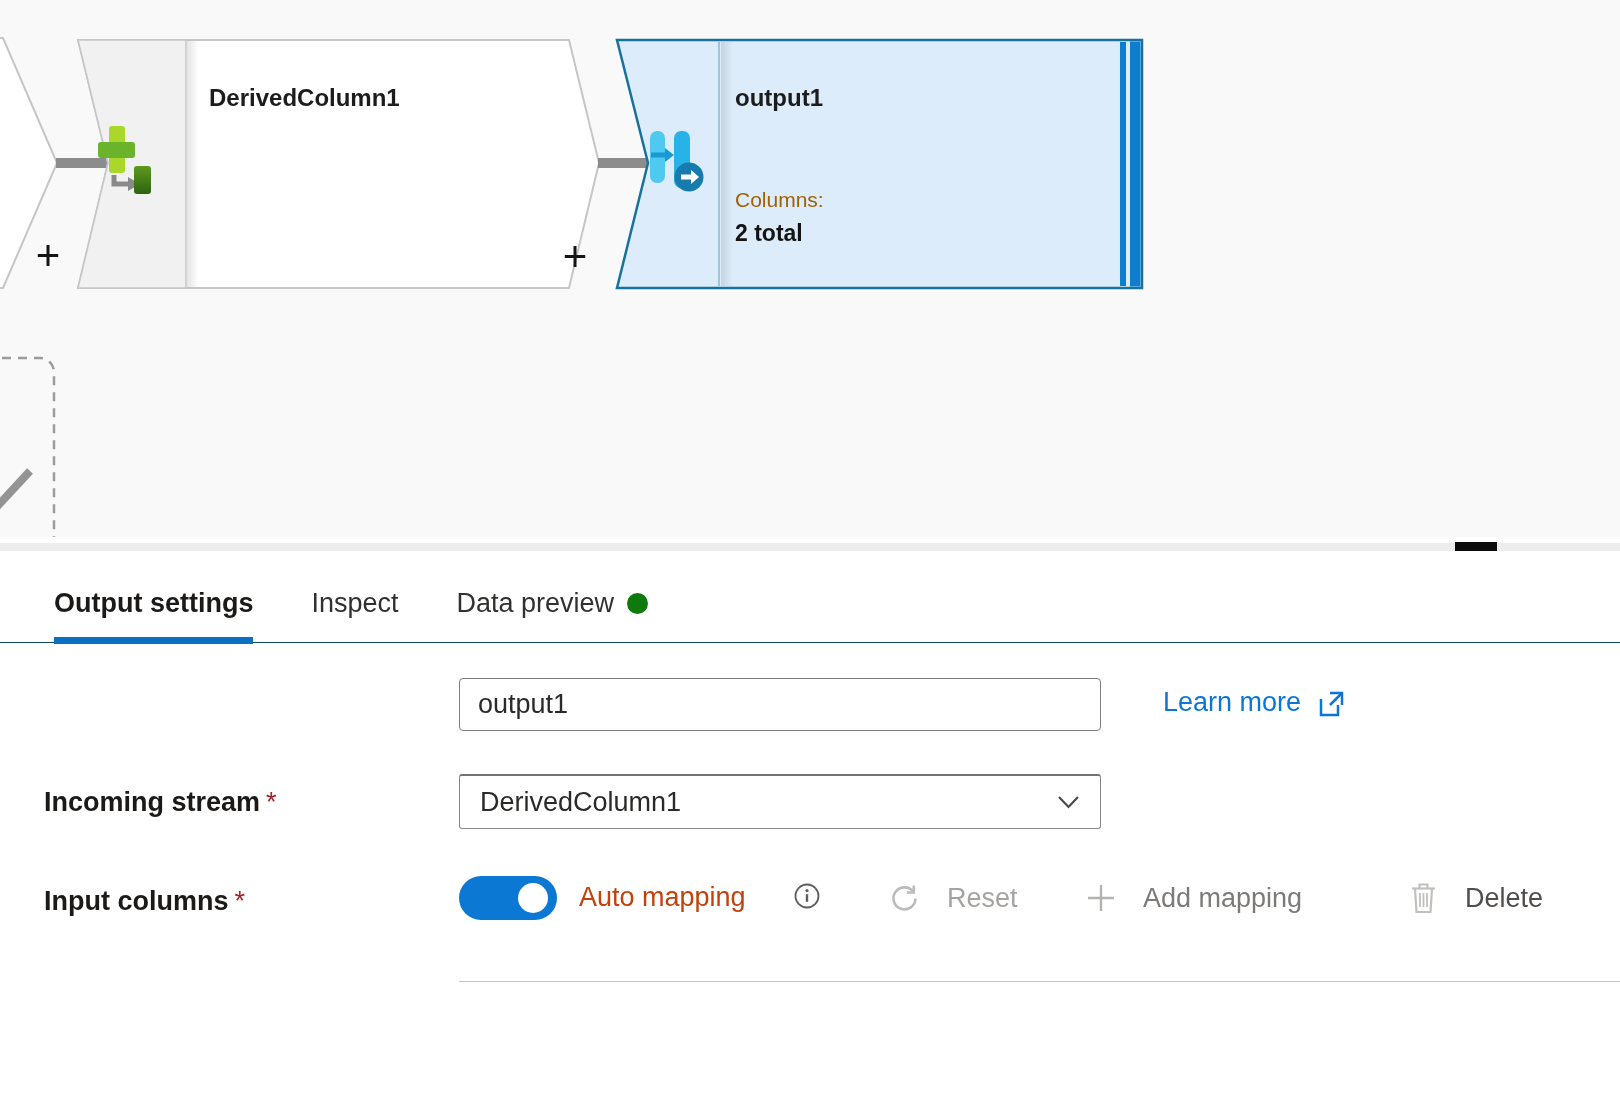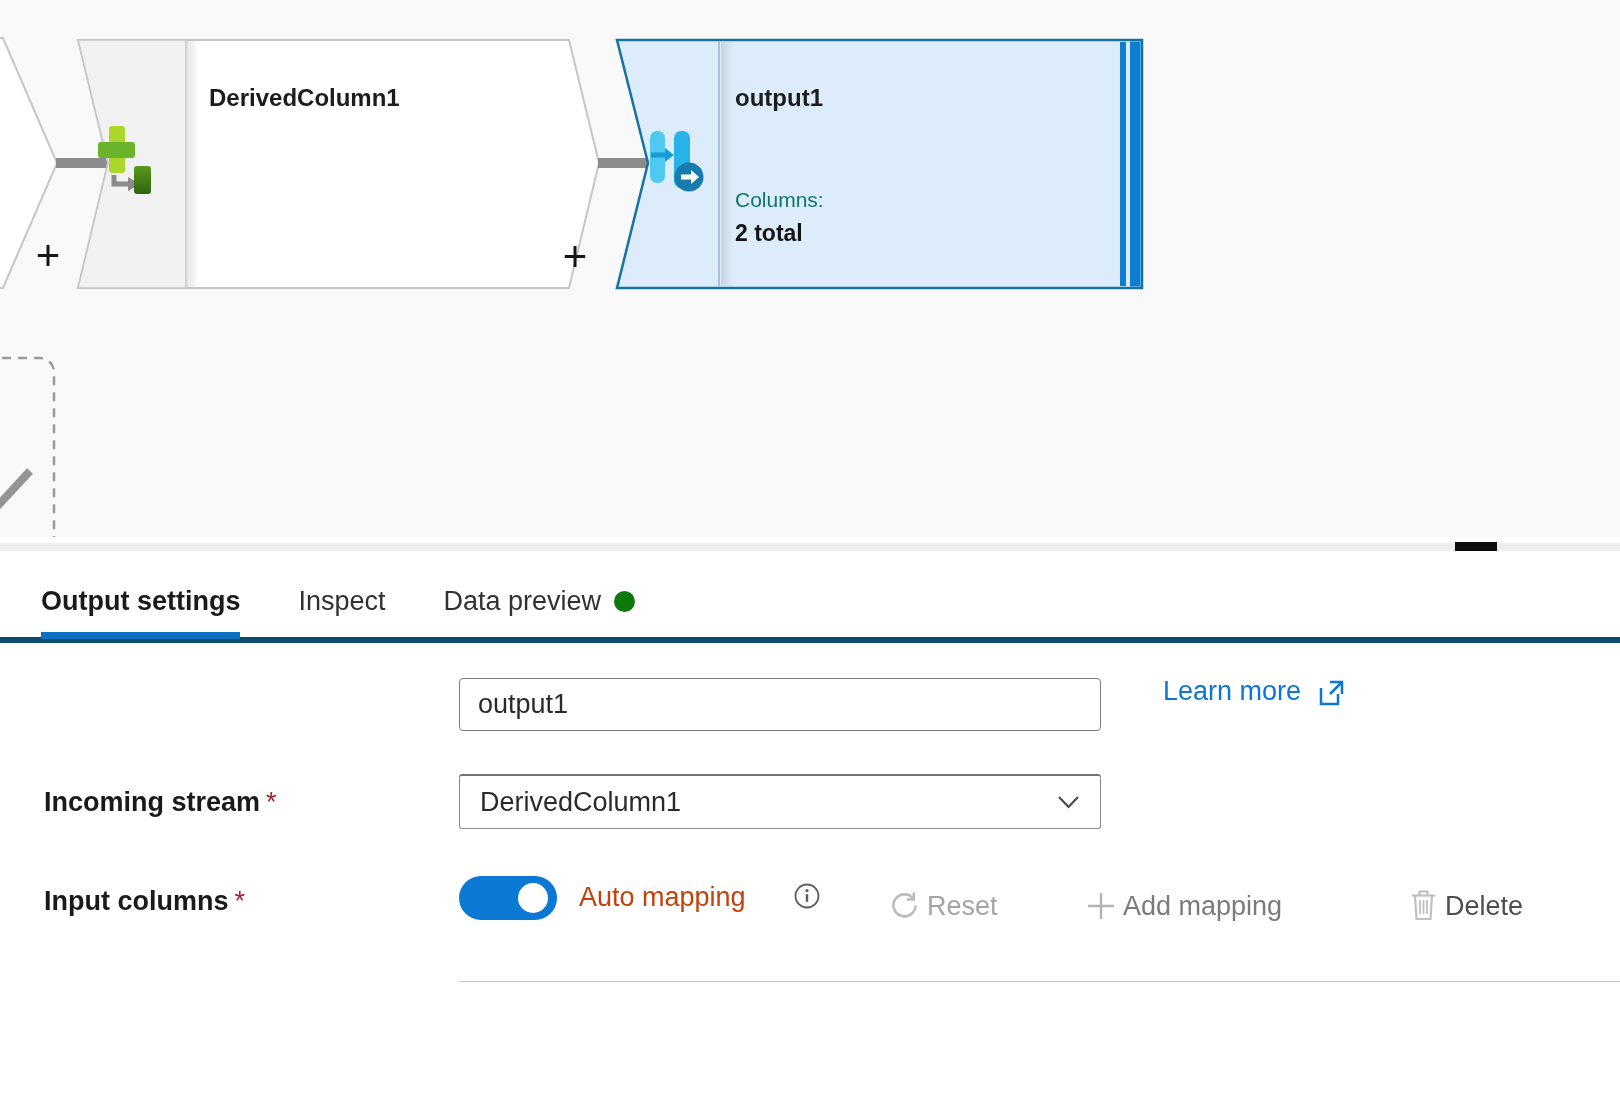--- a/index.html
+++ b/index.html
@@ -5,33 +5,33 @@
   * { margin:0; padding:0; box-sizing:border-box; }
   body { font-family:"Liberation Sans","DejaVu Sans",sans-serif; background:#fff; }
   #root { position:relative; width:1620px; height:1113px; background:#fff; overflow:hidden; }
 
   
   #canvas { position:absolute; left:0; top:0; width:1620px; height:537px; background:#f9f9f9; }
   #canvas svg { position:absolute; left:0; top:0; }
   .node-overlay { position:absolute; background:transparent; }
   .node-title { position:absolute; font-size:24px; font-weight:700; color:#1c1c1c; white-space:nowrap; }
   .node-desc { position:absolute; font-size:21px; color:#3c3c3c; line-height:29px; width:350px; }
-  .node-sub { position:absolute; font-size:21px; color:#0f766e; white-space:nowrap; }
+  .node-sub { position:absolute; font-size:21px; color:#a16207; white-space:nowrap; }
   .node-sub-strong { position:absolute; font-size:23px; font-weight:700; color:#141414; white-space:nowrap; }
   .plus-btn { position:absolute; width:44px; height:48px; display:flex; align-items:center; justify-content:center;
               font-size:42px; font-weight:300; color:#151515; cursor:pointer; user-select:none; }
 
   
   .splitter-band { position:absolute; left:0; top:543px; width:1620px; height:8px; background:#ededed; }
   .splitter-grip { position:absolute; left:1455px; top:542px; width:42px; height:9px; background:#0c0c0c; cursor:row-resize; }
 
   
   #panel { position:absolute; left:0; top:551px; width:1620px; height:562px; background:#fff; }
-  .tabs { position:absolute; left:0; top:0; width:1620px; height:92px; border-bottom:6px solid #0c4a6e;
-          display:flex; align-items:center; gap:58px; padding:14px 0 0 41px; }
+  .tabs { position:absolute; left:0; top:0; width:1620px; height:92px; border-bottom:1px solid #0c4a6e;
+          display:flex; align-items:center; gap:58px; padding:14px 0 0 54px; }
   .tab { position:relative; height:100%; display:flex; align-items:center; gap:13px; background:none; border:none;
          font-family:inherit; font-size:27px; color:#323130; cursor:pointer; }
   .tab.active { font-weight:700; color:#1b1a19; }
   .tab.active::after { content:""; position:absolute; left:0; right:0; bottom:-2px; height:7px; background:#0b6fc2; }
   .green-dot { width:21px; height:21px; border-radius:50%; background:#0e7a0b; display:inline-block; }
 
   .field-label { position:absolute; left:44px; font-size:27px; font-weight:600; color:#1b1a19; white-space:nowrap; }
   .req { color:#a4262c; font-weight:400; margin-left:6px; }
 
   .text-input { position:absolute; left:459px; width:642px; height:53px; border:1.5px solid #7f7d7b; border-radius:4px;
@@ -41,21 +41,21 @@
               padding:0 20px 0 20px; font-size:27px; color:#2b2a29; cursor:pointer; }
   .link { position:absolute; display:flex; align-items:center; gap:15px; font-size:27px; color:#0b76d6;
           text-decoration:none; cursor:pointer; }
 
   .toggle { position:absolute; left:459px; top:325px; width:98px; height:44px; border-radius:22px; background:#0b78d4;
             border:none; cursor:pointer; }
   .toggle .knob { position:absolute; left:59px; top:7px; width:30px; height:30px; border-radius:50%; background:#fff; }
   .toggle-label { position:absolute; left:579px; top:331px; font-size:27px; color:#c2410c; white-space:nowrap; }
   .info-btn { position:absolute; left:793px; top:331px; width:28px; height:28px; background:none; border:none; padding:0; cursor:pointer; }
 
-  .cmd-btn { position:absolute; top:323px; height:48px; display:flex; align-items:flex-end; gap:6px; background:none;
+  .cmd-btn { position:absolute; top:323px; height:48px; display:flex; align-items:center; gap:26px; background:none;
              border:none; font-family:inherit; font-size:27px; cursor:pointer; white-space:nowrap; }
   .cmd-reset { left:888px; color:#a6a4a2; }
   .cmd-add { left:1085px; color:#7d7b79; }
   .cmd-delete { left:1408px; color:#504e4c; }
 
   .hr-sep { position:absolute; left:459px; top:430px; width:1161px; height:0; border-top:1.5px solid #c6c4c2; }
   .note { position:absolute; left:459px; top:449px; font-size:27px; color:#201f1e; white-space:nowrap; }
 </style>
 </head>
 <body>
@@ -142,21 +142,21 @@
       <button class="tab">
         <span>Inspect</span>
       </button>
       <button class="tab">
         <span>Data preview</span>
         <span class="green-dot"></span>
       </button>
     </div>
 
     <input class="text-input" style="top: 127px;" type="text" value="output1">
-    <a class="link" style="left:1163px;top:125px;">
+    <a class="link" style="left:1163px;top:136px;">
       <span>Learn more</span>
       <svg width="28" height="28" viewBox="0 0 28 28">
         <path d="M 5 10 V 26 H 22 V 16" fill="none" stroke="#0b76d6" stroke-width="2.5"></path>
         <path d="M 14 4 H 26 V 16" fill="none" stroke="#0b76d6" stroke-width="2.5"></path>
         <line x1="25.5" y1="4.5" x2="14" y2="16" stroke="#0b76d6" stroke-width="2.5"></line>
       </svg>
     </a>
 
     <div class="field-label" style="top:236px;">
       <span>Incoming stream</span><span class="req">*</span>

